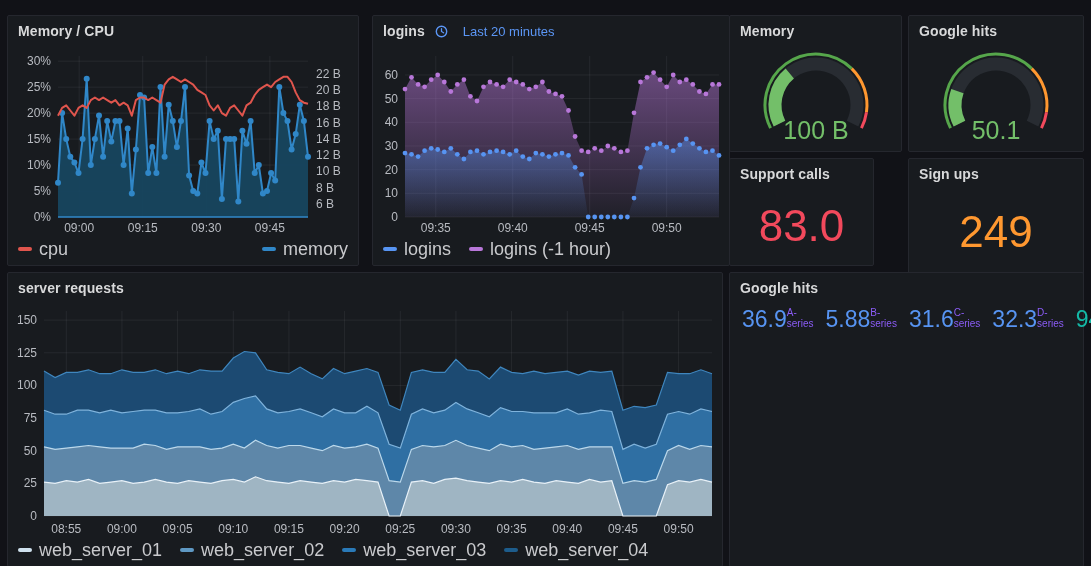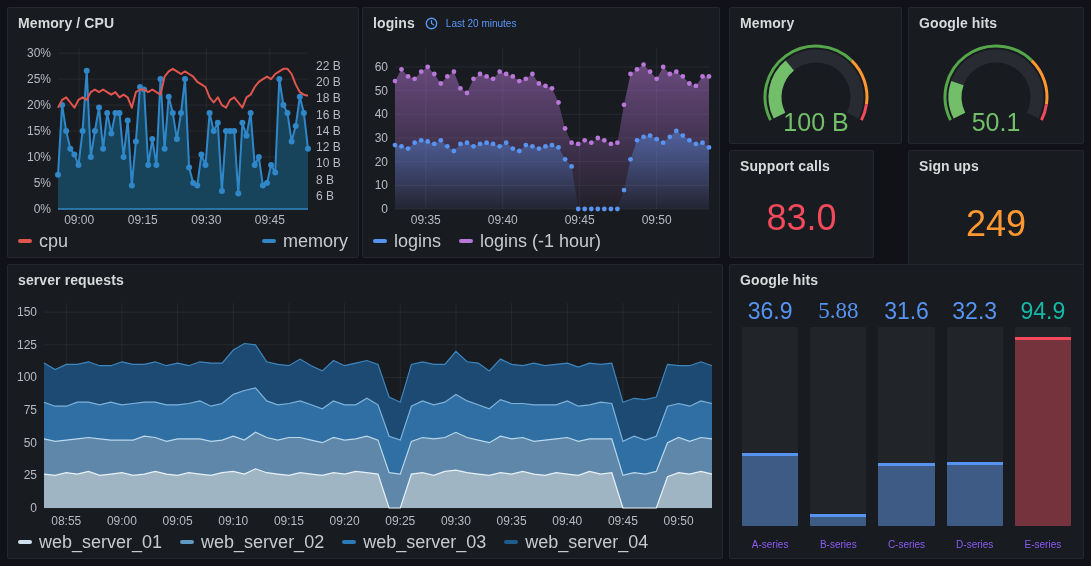--- a/index.html
+++ b/index.html
@@ -1,34 +1,34 @@
 <!DOCTYPE html>
 <html><head>
 <meta charset="utf-8">
 <style>
   * { box-sizing: border-box; margin: 0; padding: 0; }
   html,body { width:1091px; height:566px; background:#111217; font-family:"Liberation Sans",sans-serif; }
   .dash { position:relative; width:1091px; height:566px; background:#111217; overflow:hidden; }
   .panel { position:absolute; background:#181B1F; border:1px solid #25272E; border-radius:2px;
-           display:flex; flex-direction:column; }
+           display:flex; flex-direction:column;margin-top:8px; }
   .panel-header { height:28px; flex:none; display:flex; align-items:center; gap:10px; padding:2px 10px 0; }
   .panel-title { font-size:14px; font-weight:700; color:#D8D9DA; letter-spacing:.1px; }
-  .time-override { display:flex; align-items:center; gap:8px; font-size:10px; font-weight:500; color:#5B96F5; cursor:pointer; }
+  .time-override { display:flex; align-items:center; gap:15px; font-size:13px; font-weight:500; color:#5B96F5; cursor:pointer; }
   .chart-area { flex:1; position:relative; }
   .chart-area svg { position:absolute; left:0; top:0; }
   svg text { font-family:"Liberation Sans",sans-serif; }
   .legend { flex:none; height:26px; display:flex; align-items:center; gap:18px; padding:0 10px 6px; }
   .legend-split { justify-content:space-between; }
   .legend-item { display:flex; align-items:center; gap:7px; font-size:18px; color:#C9CACD; cursor:pointer; }
   .swatch { width:14px; height:4px; border-radius:2px; flex:none; }
   .gauge-area { flex:1; display:flex; align-items:center; justify-content:center; }
   .stat-area { flex:1; display:flex; align-items:center; justify-content:center; }
-  .stat-value { font-size:36px; font-weight:500; line-height:1; }
+  .stat-value { font-size:44px; font-weight:500; line-height:1; }
   .bars { flex:1; display:flex; gap:12px; padding:4px 12px 8px; }
-  .bar-col { flex:1; display:flex; flex-direction:column; }
+  .bar-col { flex:1; display:flex; flex-direction:row; }
   .bar-value { height:30px; font-size:23px; font-weight:500; text-align:center; line-height:28px; }
   .bar-track { flex:1; position:relative; background:#212529; border-radius:1px; overflow:hidden; }
   .bar-fill { position:absolute; left:0; right:0; bottom:0; border-top:3px solid; }
   .bar-label { height:24px; display:flex; align-items:flex-end; justify-content:center; font-size:10px; color:#8b5cf6; }
 </style>
 </head>
 <body>
 
 <div class="dash">
 
@@ -151,21 +151,21 @@
           <span class="swatch" style="background: rgb(224, 85, 77);"></span>
           <span>cpu</span>
         </span>
         <span class="legend-item">
           <span class="swatch" style="background: rgb(48, 135, 200);"></span>
           <span>memory</span>
         </span>
       </div>
   </section>
 
-  <section class="panel" style="left:362px;top:7px;width:358px;height:251px">
+  <section class="panel" style="left:372px;top:7px;width:358px;height:251px">
     <div class="panel-header">
       <span class="panel-title">logins</span>
       <span class="time-override">
         <svg width="13" height="13" viewBox="0 0 13 13">
           <circle cx="6.5" cy="6.5" r="5.2" fill="none" stroke="#5B96F5" stroke-width="1.4"></circle>
           <path d="M6.5 3.6 V6.5 L8.6 7.8" fill="none" stroke="#5B96F5" stroke-width="1.3" stroke-linecap="round"></path>
         </svg>
         <span>Last 20 minutes</span>
       </span>
     </div>
@@ -464,21 +464,21 @@
     </div>
     <div class="bars">
         <div class="bar-col">
           <div class="bar-value" style="color: rgb(87, 148, 242);">36.9</div>
           <div class="bar-track">
             <div class="bar-fill" style="height: 36.9%; background: rgb(61, 91, 133); border-top-color: rgb(87, 148, 242);"></div>
           </div>
           <div class="bar-label">A-series</div>
         </div>
         <div class="bar-col">
-          <div class="bar-value" style="color: rgb(87, 148, 242); font-family: Liberation Serif, serif;">5.88</div>
+          <div class="bar-value" style="color: rgb(87, 148, 242);">5.88</div>
           <div class="bar-track">
             <div class="bar-fill" style="height: 5.88%; background: rgb(61, 91, 133); border-top-color: rgb(87, 148, 242);"></div>
           </div>
           <div class="bar-label">B-series</div>
         </div>
         <div class="bar-col">
           <div class="bar-value" style="color: rgb(87, 148, 242);">31.6</div>
           <div class="bar-track">
             <div class="bar-fill" style="height: 31.6%; background: rgb(61, 91, 133); border-top-color: rgb(87, 148, 242);"></div>
           </div>

